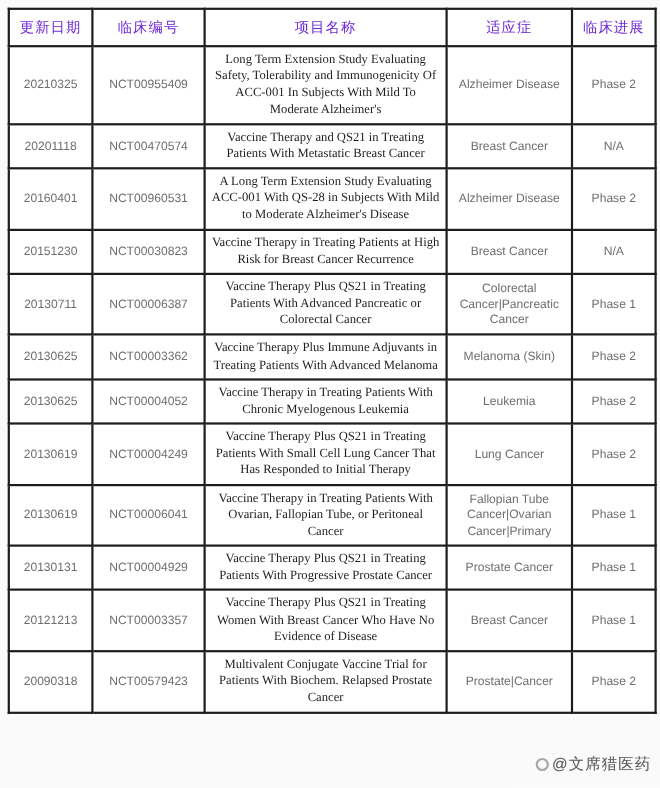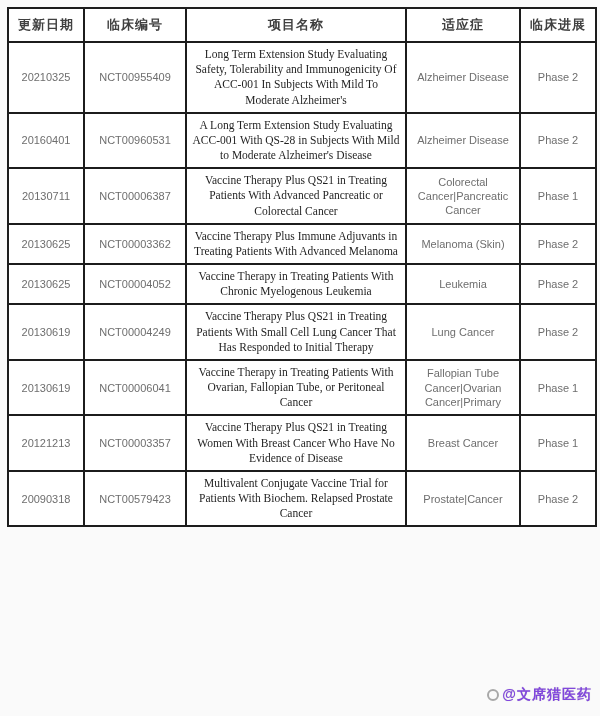--- a/index.html
+++ b/index.html
@@ -25,23 +25,23 @@
   }
   th, td {
     border: 2px solid #1c1c1c;
     text-align: center;
     vertical-align: middle;
     padding: 4px 5px;
     overflow: hidden;
   }
   th {
     font-family: "Liberation Sans", sans-serif;
-    font-weight: bold;
+    font-weight: normal;
     font-size: 13px;
-    color: #404040;
+    color: #6d28d9;
     height: 24px;
     letter-spacing: 1px;
   }
   td.col-date, td.col-nct, td.col-indication, td.col-phase {
     font-family: "Liberation Sans", sans-serif;
     font-size: 11px;
     color: #6e6e6e;
     line-height: 1.3;
   }
   td.col-title {
@@ -52,23 +52,23 @@
   }
   tr.r2 td { height: 30px; }   
   tr.r3 td { height: 42px; margin-top: 47px; }   
   .watermark {
     position: absolute;
     right: 8px;
     bottom: 12px;
     display: flex;
     align-items: center;
     gap: 3px;
-    color: #6d28d9;
+    color: #404040;
     opacity: 0.85;
-    font-weight: bold;
+    font-weight: normal;
     font-size: 14px;
     letter-spacing: 1px;
     text-shadow: 0 0 1px #c8c8c8;
     pointer-events: none;
     white-space: nowrap;
   }
   .watermark .logo-ring {
     display: inline-block;
     width: 12px;
     height: 12px;
@@ -99,26 +99,40 @@
         </tr>
     </thead>
     <tbody>
         <tr class="r3">
           <td class="col-date">20210325</td>
           <td class="col-nct">NCT00955409</td>
           <td class="col-title">Long Term Extension Study Evaluating Safety, Tolerability and Immunogenicity Of ACC-001 In Subjects With Mild To Moderate Alzheimer's</td>
           <td class="col-indication">Alzheimer Disease</td>
           <td class="col-phase">Phase 2</td>
         </tr>
+        <tr class="r2">
+          <td class="col-date">20201118</td>
+          <td class="col-nct">NCT00470574</td>
+          <td class="col-title">Vaccine Therapy and QS21 in Treating Patients With Metastatic Breast Cancer</td>
+          <td class="col-indication">Breast Cancer</td>
+          <td class="col-phase">N/A</td>
+        </tr>
         <tr class="r3">
           <td class="col-date">20160401</td>
           <td class="col-nct">NCT00960531</td>
           <td class="col-title">A Long Term Extension Study Evaluating ACC-001 With QS-28 in Subjects With Mild to Moderate Alzheimer's Disease</td>
           <td class="col-indication">Alzheimer Disease</td>
           <td class="col-phase">Phase 2</td>
+        </tr>
+        <tr class="r2">
+          <td class="col-date">20151230</td>
+          <td class="col-nct">NCT00030823</td>
+          <td class="col-title">Vaccine Therapy in Treating Patients at High Risk for Breast Cancer Recurrence</td>
+          <td class="col-indication">Breast Cancer</td>
+          <td class="col-phase">N/A</td>
         </tr>
         <tr class="r3">
           <td class="col-date">20130711</td>
           <td class="col-nct">NCT00006387</td>
           <td class="col-title">Vaccine Therapy Plus QS21 in Treating Patients With Advanced Pancreatic or Colorectal Cancer</td>
           <td class="col-indication">Colorectal Cancer|Pancreatic Cancer</td>
           <td class="col-phase">Phase 1</td>
         </tr>
         <tr class="r2">
           <td class="col-date">20130625</td>
@@ -141,20 +155,27 @@
           <td class="col-indication">Lung Cancer</td>
           <td class="col-phase">Phase 2</td>
         </tr>
         <tr class="r3">
           <td class="col-date">20130619</td>
           <td class="col-nct">NCT00006041</td>
           <td class="col-title">Vaccine Therapy in Treating Patients With Ovarian, Fallopian Tube, or Peritoneal Cancer</td>
           <td class="col-indication">Fallopian Tube Cancer|Ovarian Cancer|Primary</td>
           <td class="col-phase">Phase 1</td>
         </tr>
+        <tr class="r2">
+          <td class="col-date">20130131</td>
+          <td class="col-nct">NCT00004929</td>
+          <td class="col-title">Vaccine Therapy Plus QS21 in Treating Patients With Progressive Prostate Cancer</td>
+          <td class="col-indication">Prostate Cancer</td>
+          <td class="col-phase">Phase 1</td>
+        </tr>
         <tr class="r3">
           <td class="col-date">20121213</td>
           <td class="col-nct">NCT00003357</td>
           <td class="col-title">Vaccine Therapy Plus QS21 in Treating Women With Breast Cancer Who Have No Evidence of Disease</td>
           <td class="col-indication">Breast Cancer</td>
           <td class="col-phase">Phase 1</td>
         </tr>
         <tr class="r2">
           <td class="col-date">20090318</td>
           <td class="col-nct">NCT00579423</td>

